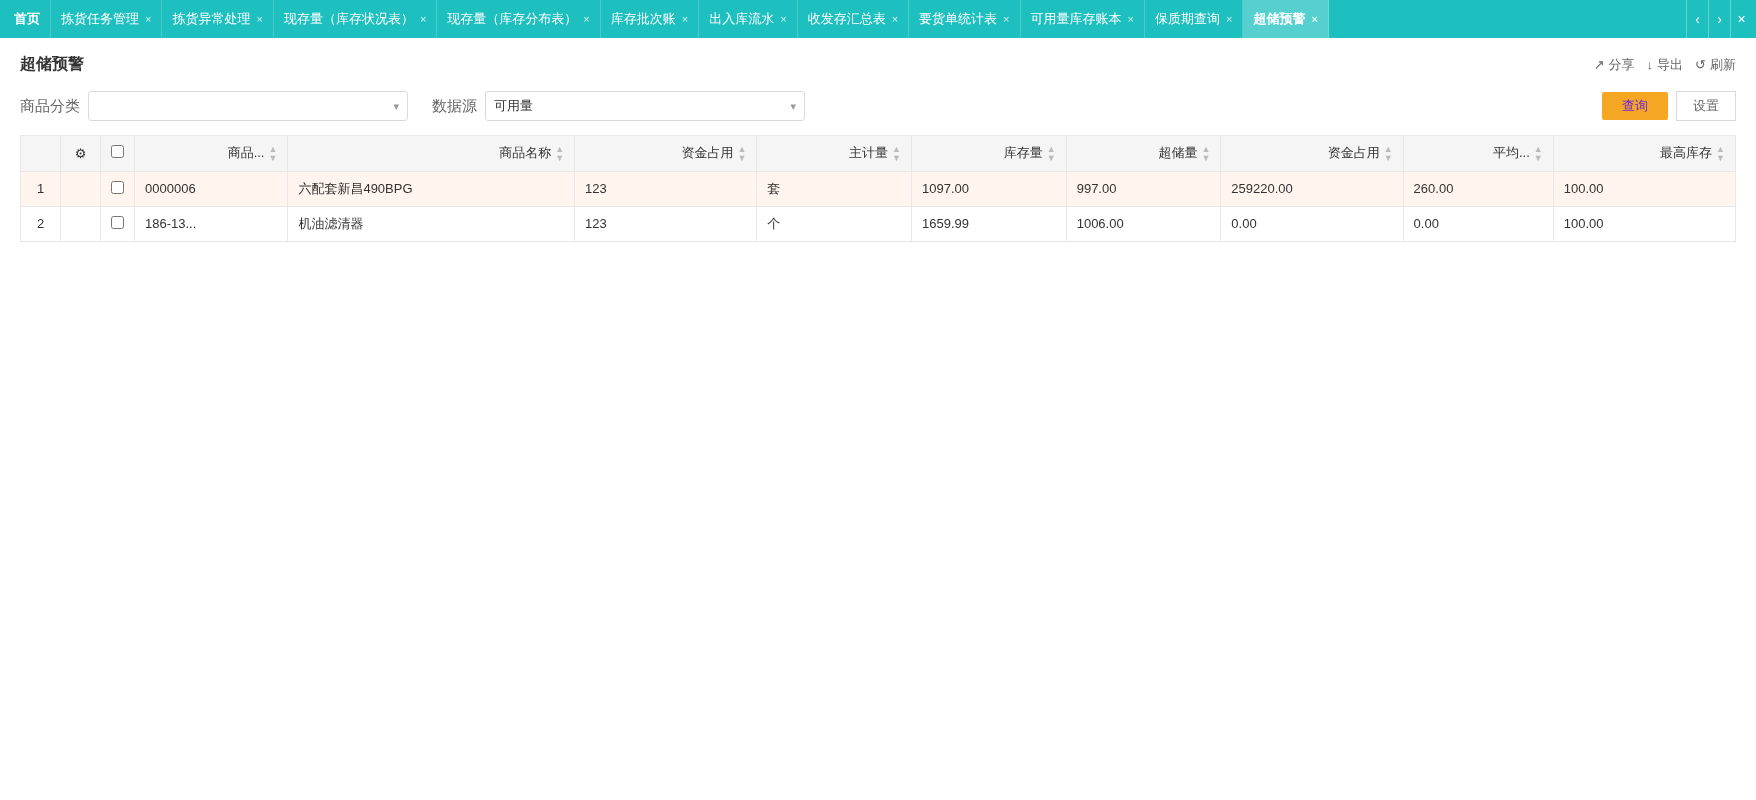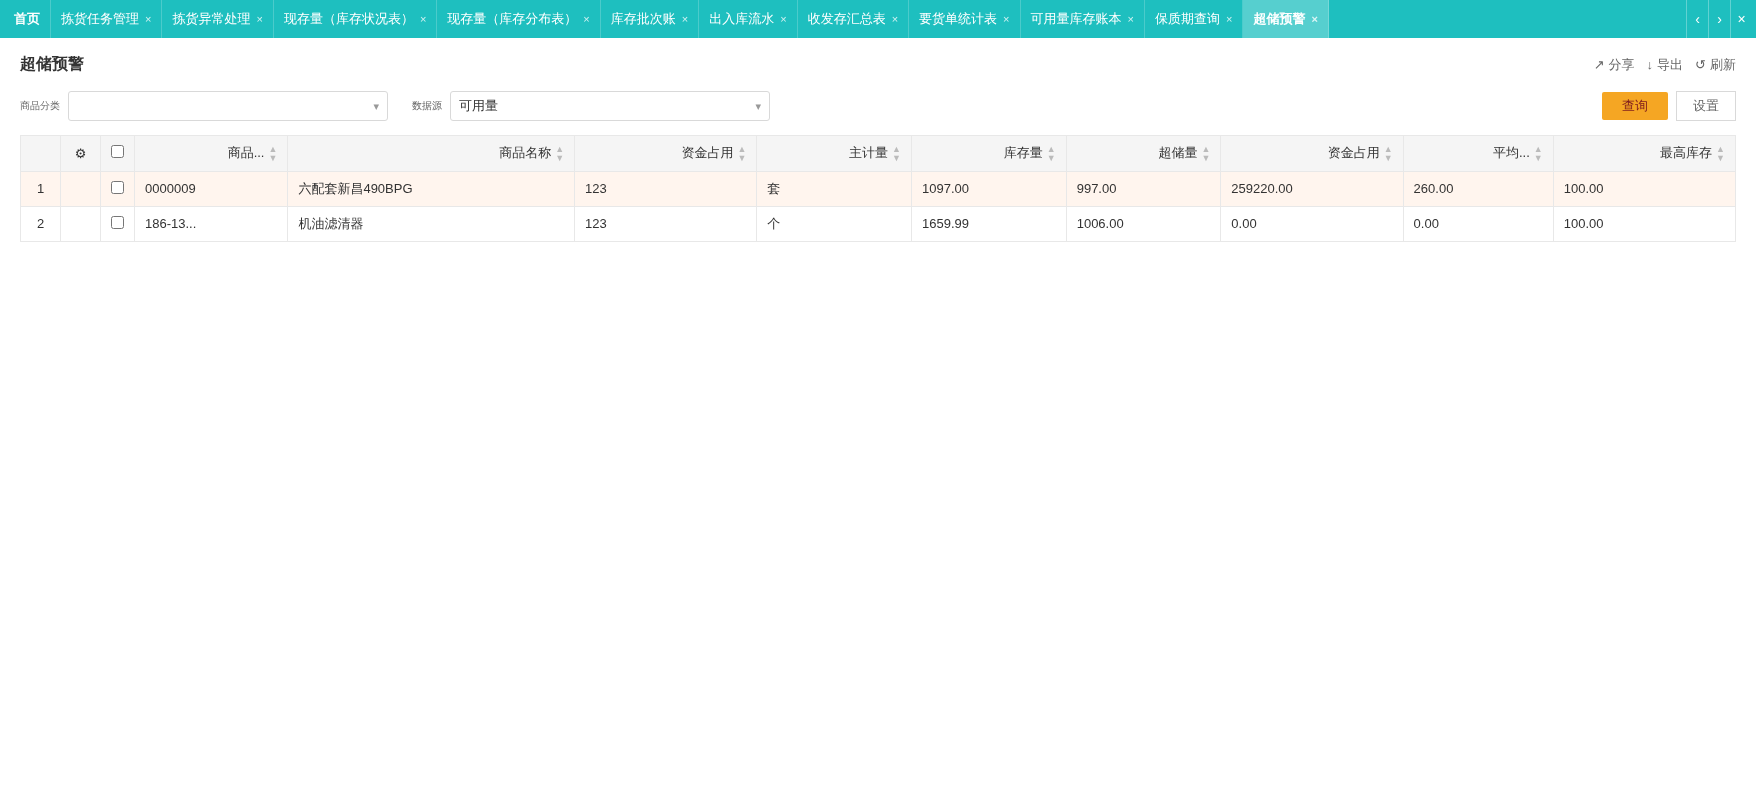--- a/index.html
+++ b/index.html
@@ -82,21 +82,21 @@
       gap: 24px;
       margin-bottom: 14px;
     }
     .filter-group {
       display: flex;
       align-items: center;
       gap: 8px;
     }
     .filter-label {
       color: #666;
-      font-size: 10px;
+      font-size: 15px;
       white-space: nowrap;
     }
     .filter-select {
       display: flex;
       align-items: center;
       justify-content: space-between;
       width: 320px;
       height: 30px;
       border: 1px solid #d9d9d9;
       border-radius: 3px;
@@ -105,21 +105,21 @@
       background: #fff;
       font-size: 13px;
     }
     .filter-select-medium {
       width: 320px;
     }
     .chevron-down { color: #999; font-size: 11px; }
 
     .btn-query {
       background: #f5a623;
-      color: #7f1d1d;
+      color: #6d28d9;
       border: none;
       border-radius: 2px;
       padding: 5px 20px;
       cursor: pointer;
       font-size: 13px;
       margin-left: auto;
     }
 
     .btn-settings {
       background: #fff;
@@ -293,21 +293,21 @@
               <span>▲</span>
               <span>▼</span>
             </span></th>
         </tr>
     </thead>
     <tbody id="table-body">
     <tr class="highlighted">
           <td class="row-num">1</td>
           <td class="gear-cell"></td>
           <td class="checkbox-cell"><input type="checkbox" style=""></td>
-          <td>0000009</td>
+          <td>0000006</td>
           <td>六配套新昌490BPG</td>
           <td>123</td>
           <td>套</td>
           <td>1097.00</td>
           <td>997.00</td>
           <td>259220.00</td>
           <td>260.00</td>
           <td>100.00</td>
         </tr>
         <tr>

